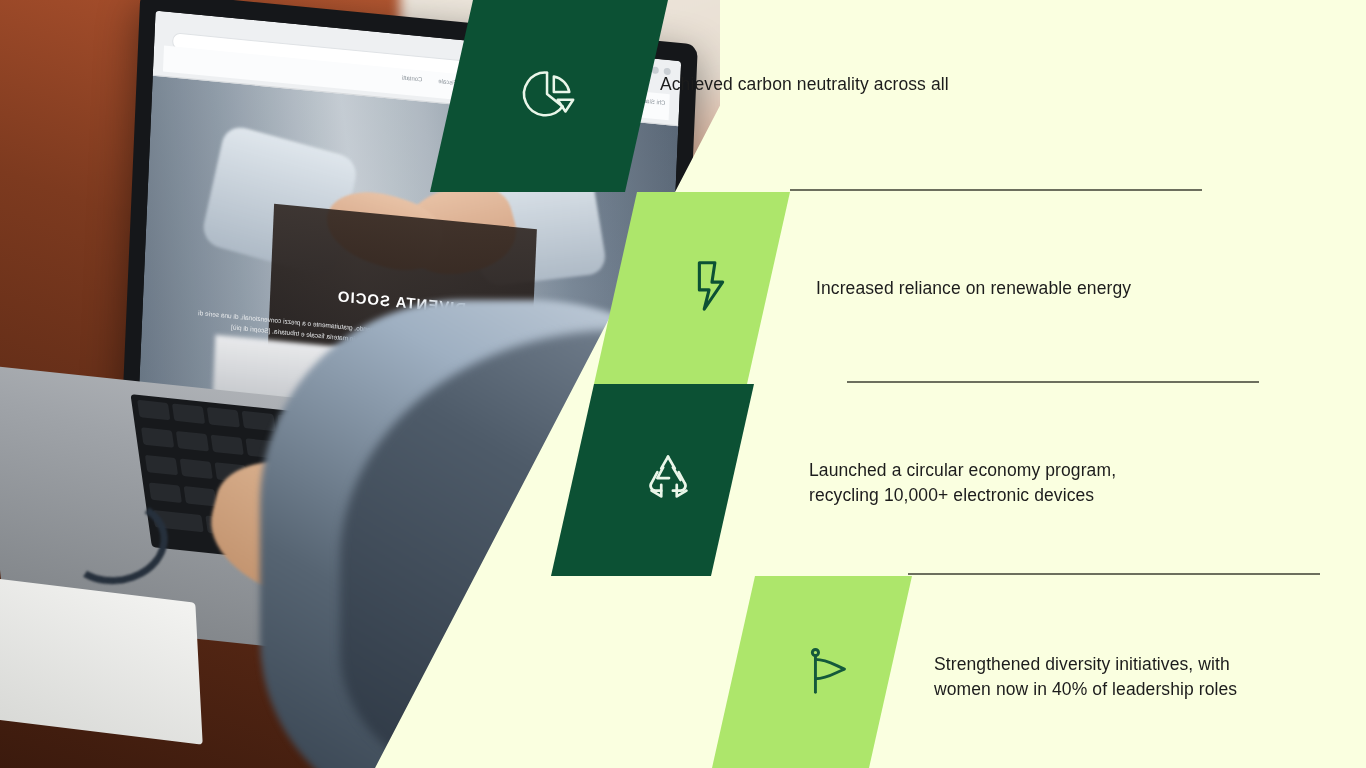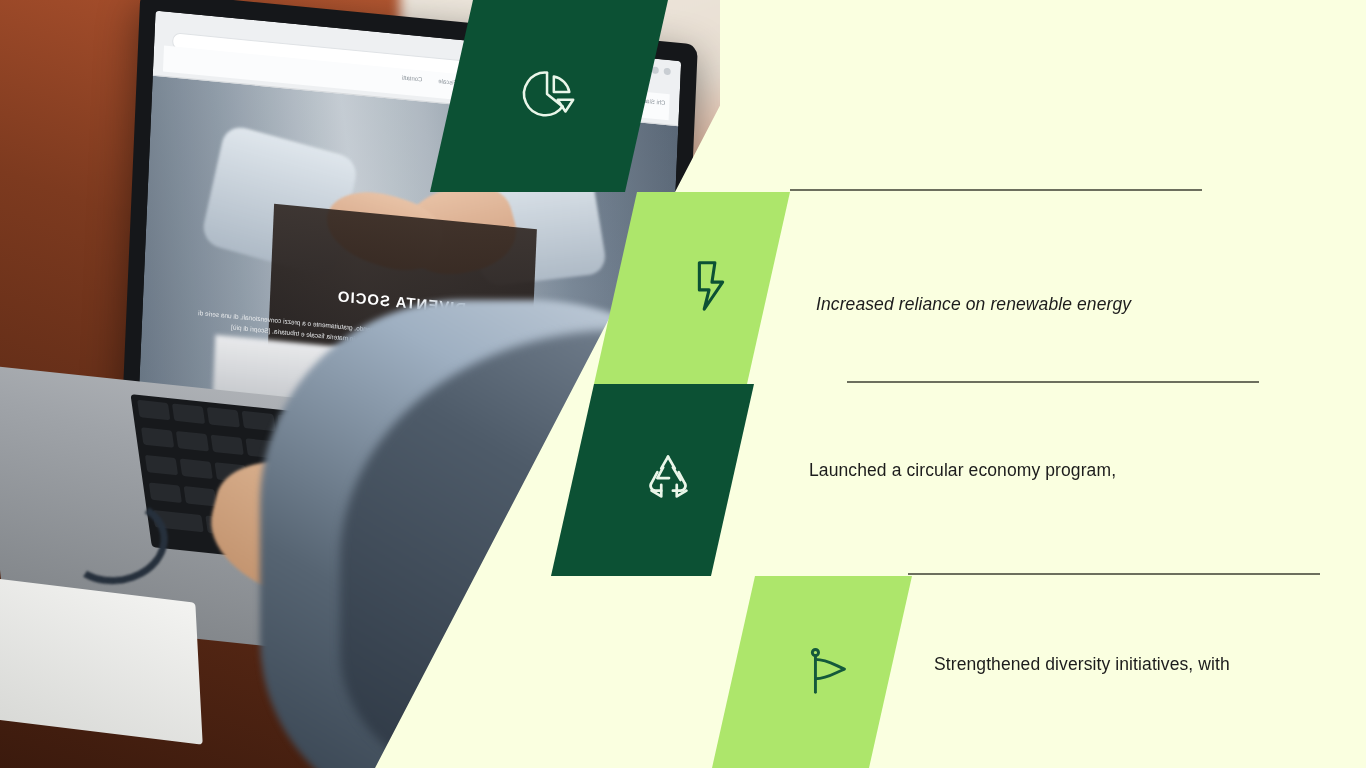--- a/index.html
+++ b/index.html
@@ -372,57 +372,60 @@
   <div class="panel dark" style="clip-path: polygon(473px 0px, 668px 0px, 625px 192px, 430px 192px);"></div>
   <div class="icon-wrap" style="left:517px; top:63px;">
     <svg viewBox="0 0 64 64" fill="none" stroke="#EAF6E9" stroke-width="2.6" stroke-linecap="round" stroke-linejoin="round">
       <path d="M31 10 A22 22 0 1 0 47 45"></path>
       <path d="M31 10 L31 32 L47 45"></path>
       <path d="M38 14 A20 20 0 0 1 54 30 L38 30 Z"></path>
       <path d="M42 38 L58 38 L50 50 Z"></path>
     </svg>
   </div>
   <div class="row-text" style="left:660px; top:72px;">
+    <span class="ln">Achieved carbon neutrality across all</span>
   </div>
   <div class="divider" style="left:790px; top:189px; width:412px;"></div>
 
   <div class="panel light" style="clip-path: polygon(637px 192px, 790px 192px, 747px 384px, 594px 384px);"></div>
   <div class="icon-wrap" style="left:680px; top:255px;">
     <svg viewBox="0 0 64 64" fill="none" stroke="#0C5134" stroke-width="3.2" stroke-linecap="round" stroke-linejoin="round">
       <path d="M36 8 L20 8 L20 36 L30 36 L25 56 L44 28 L33 28 Z"></path>
     </svg>
   </div>
-  <div class="row-text" style="left:816px; top:292px;font-style:italic;">
+  <div class="row-text" style="left:816px; top:276px;">
     <span class="ln">Increased reliance on renewable energy</span>
   </div>
   <div class="divider" style="left:847px; top:381px; width:412px;"></div>
 
   <div class="panel dark" style="clip-path: polygon(594px 384px, 754px 384px, 711px 576px, 551px 576px);"></div>
   <div class="icon-wrap" style="left:638px; top:448px;">
     <svg viewBox="0 0 64 64" fill="none" stroke="#EAF6E9" stroke-width="2.8" stroke-linecap="round" stroke-linejoin="round">
       <path d="M24 21 L31 9 L38 21"></path>
       <path d="M31 9 L31 9"></path>
       <path d="M20 25 L14 36 A5 5 0 0 0 18 44 L24 44"></path>
       <path d="M24 38 L24 50 L14 44"></path>
       <path d="M42 25 L48 36 A5 5 0 0 1 44 44 L36 44"></path>
       <path d="M40 38 L40 50 L50 44"></path>
       <path d="M26 20 L20 31 L32 31"></path>
       <path d="M36 20 L44 33"></path>
     </svg>
   </div>
   <div class="row-text" style="left:774px; top:458px;margin-left:35px;">
     <span class="ln">Launched a circular economy program,</span>
+    <span class="ln">recycling 10,000+ electronic devices</span>
   </div>
   <div class="divider" style="left:908px; top:573px; width:412px;"></div>
 
   <div class="panel light" style="clip-path: polygon(755px 576px, 912px 576px, 869px 768px, 712px 768px);"></div>
   <div class="icon-wrap" style="left:798px; top:640px;">
     <svg viewBox="0 0 64 64" fill="none" stroke="#14593B" stroke-width="3" stroke-linecap="round" stroke-linejoin="round">
       <circle cx="18" cy="13" r="3.2"></circle>
       <path d="M18 16 L18 54"></path>
       <path d="M18 20 C30 20 38 26 48 30 C38 34 30 40 18 40"></path>
     </svg>
   </div>
   <div class="row-text" style="left:934px; top:652px;">
     <span class="ln">Strengthened diversity initiatives, with</span>
+    <span class="ln">women now in 40% of leadership roles</span>
   </div>
 
 </div>
 
 </body></html>

